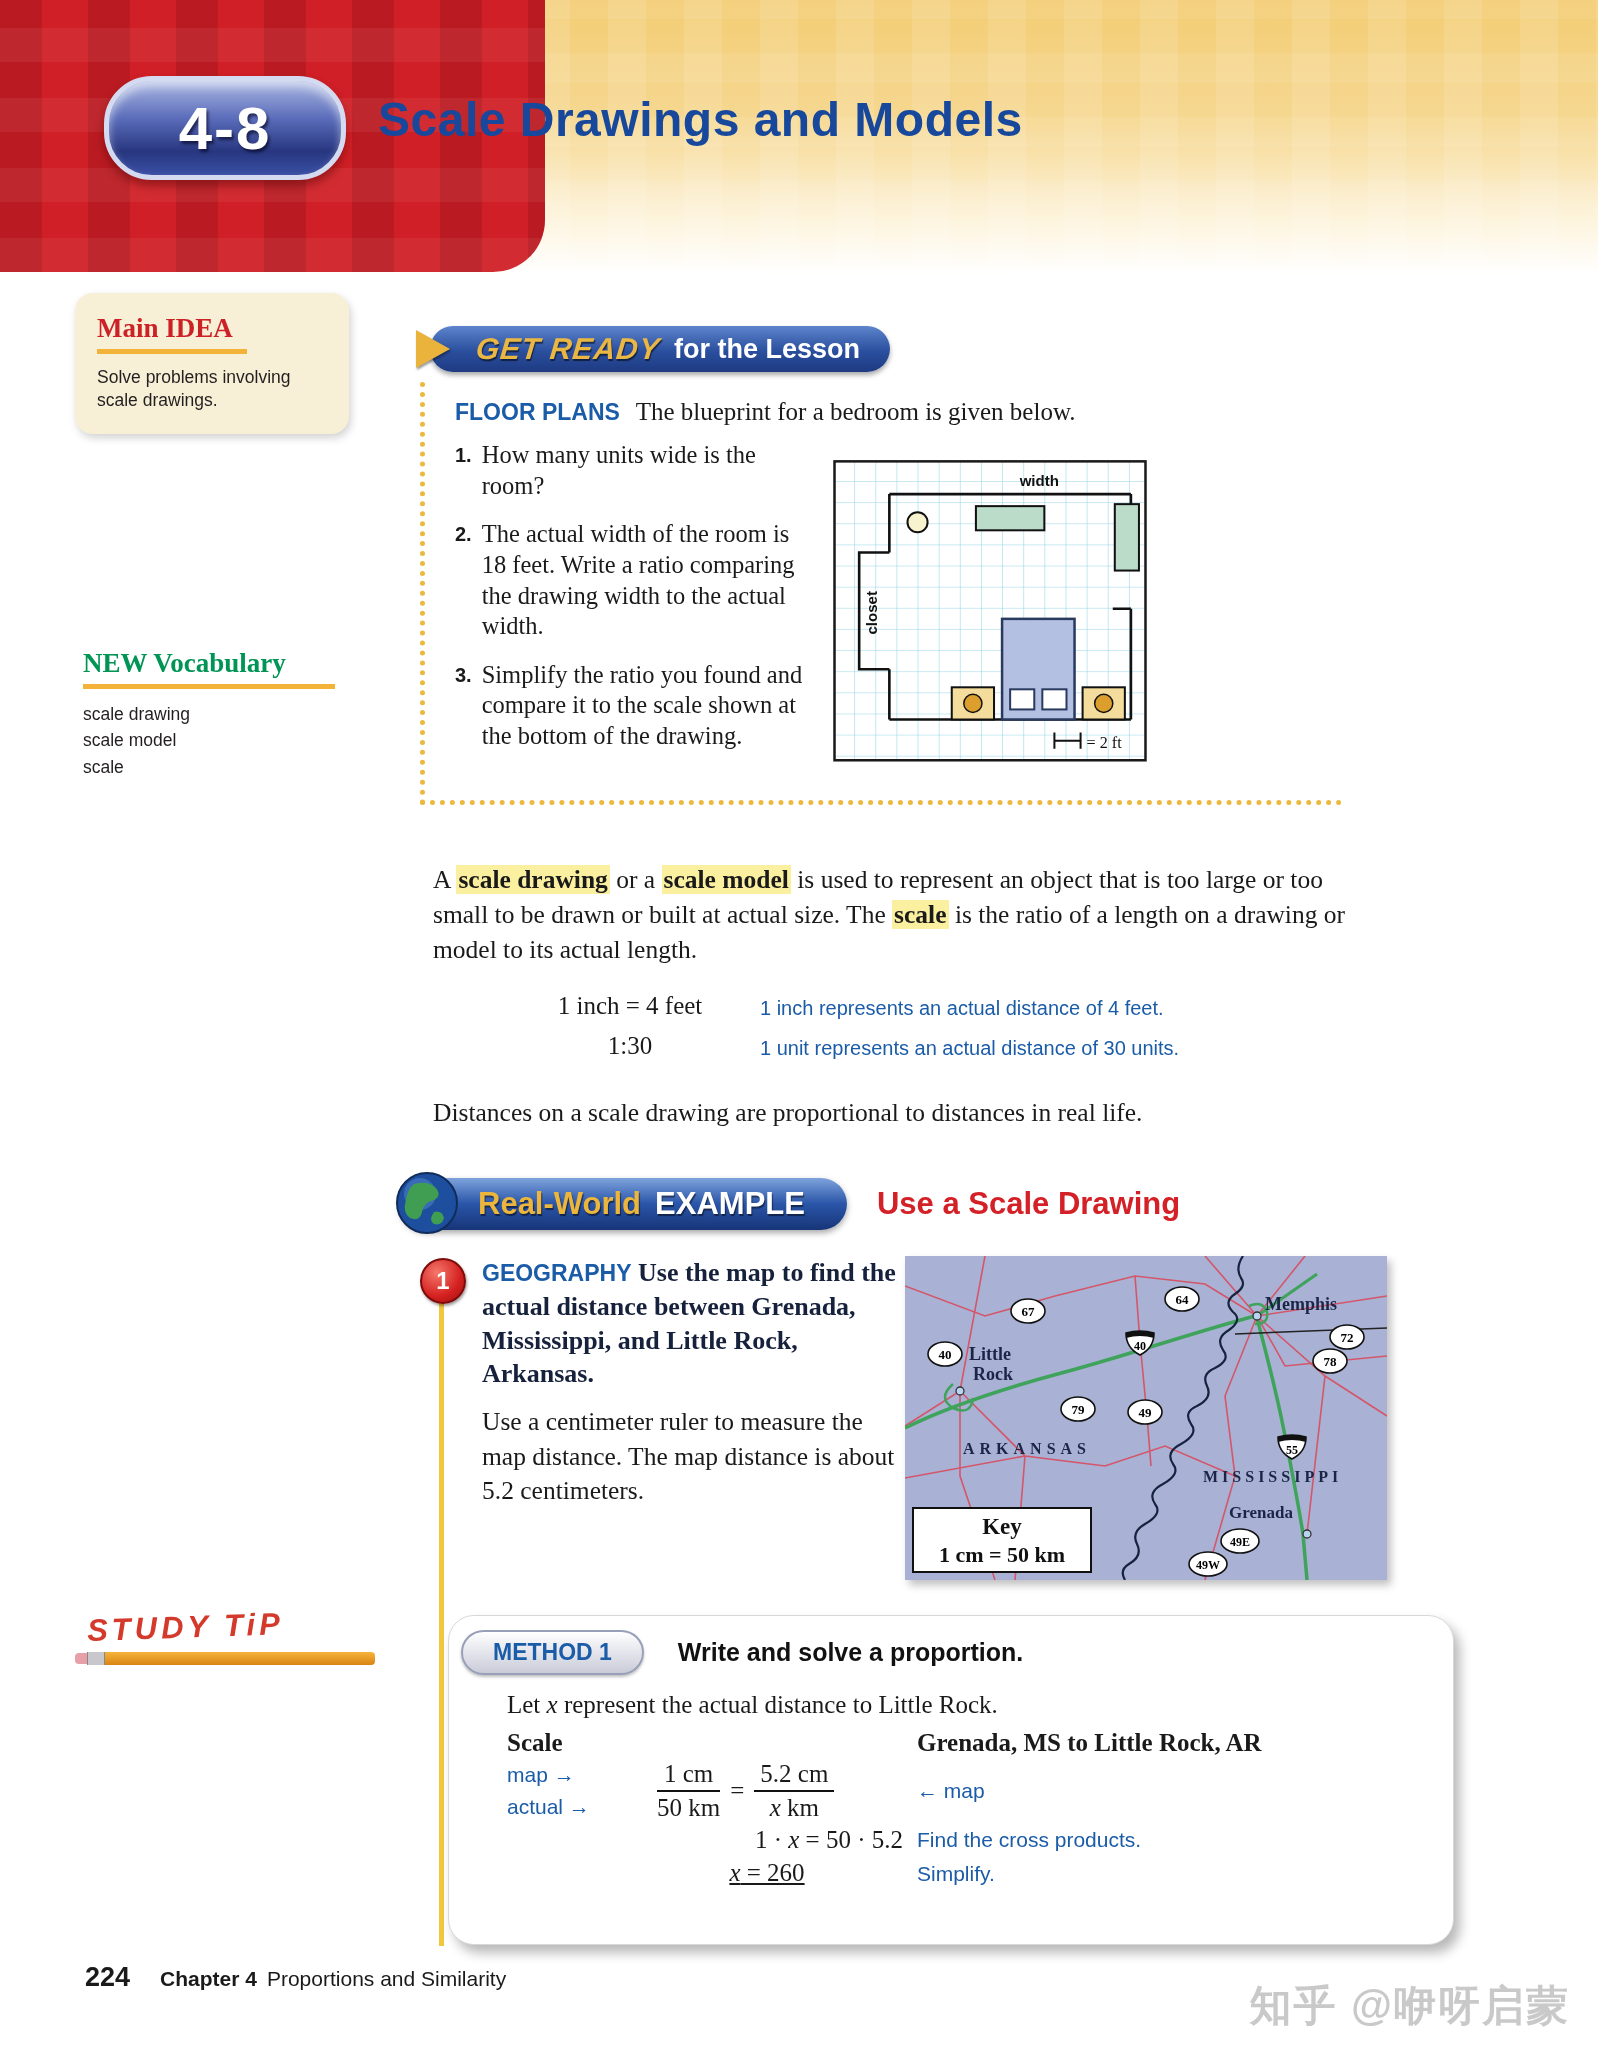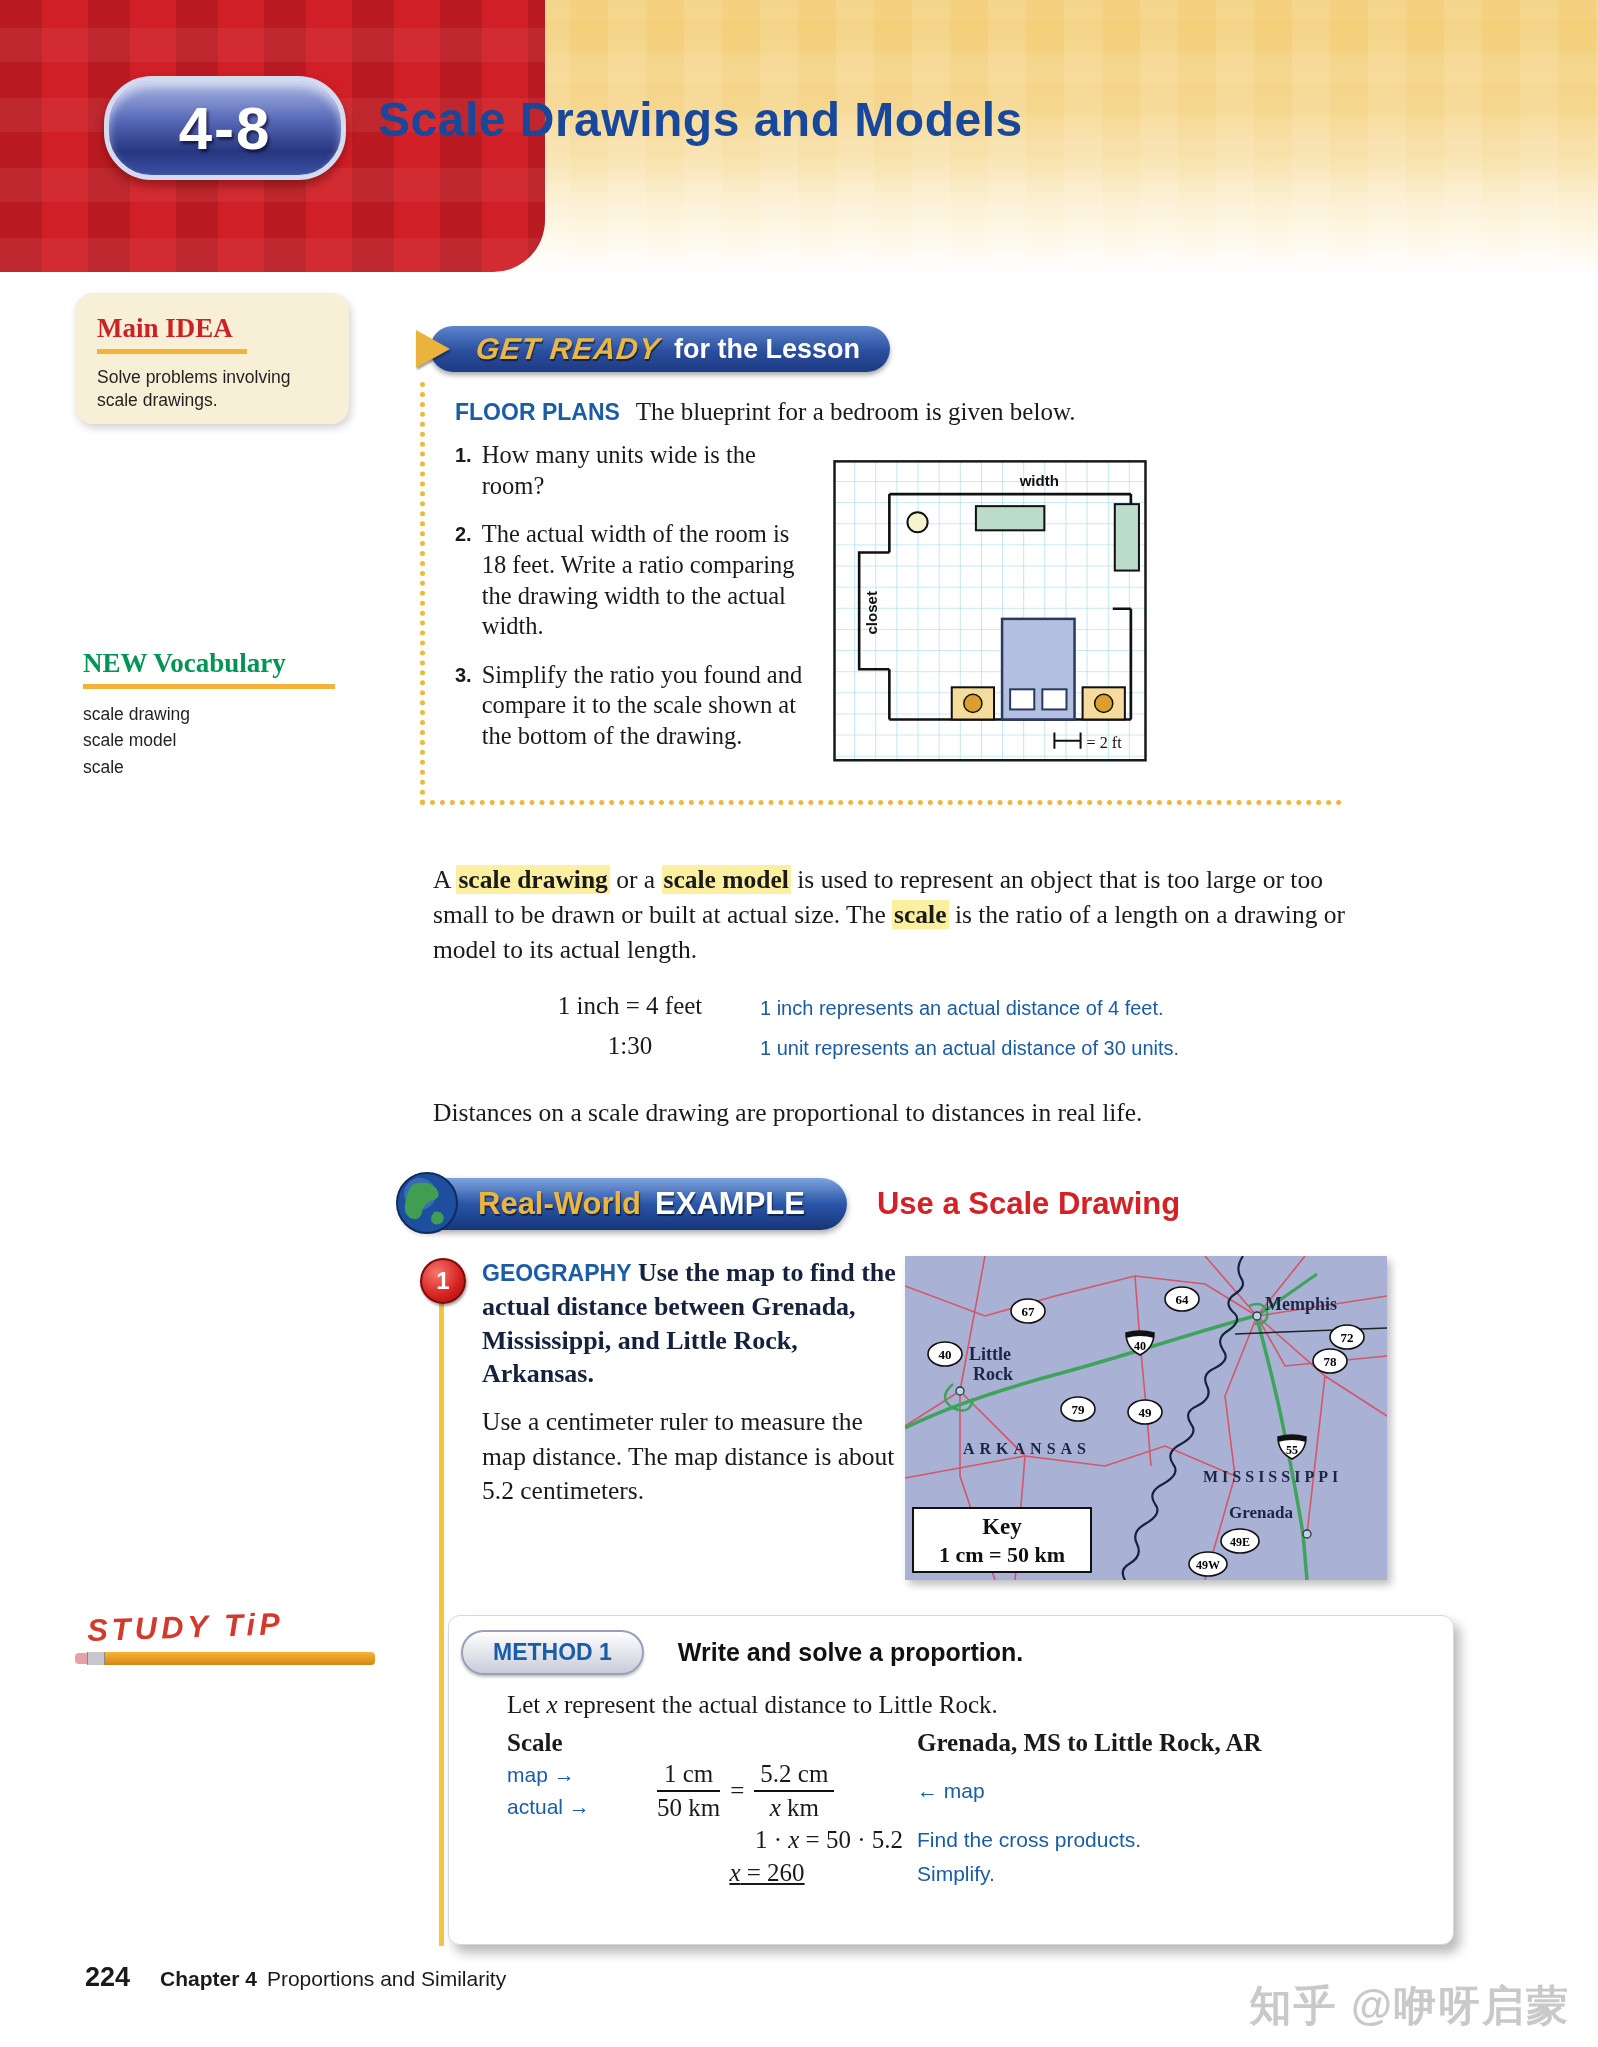--- a/index.html
+++ b/index.html
@@ -22,21 +22,21 @@
       background:linear-gradient(180deg,#aab7e2 0%,#5a6cba 40%,#27367f 75%,#3a4fa4 100%);
       border:5px solid #d4daf0;box-shadow:0 6px 10px rgba(80,0,0,.45), inset 0 6px 8px rgba(255,255,255,.5);
       display:flex;align-items:center;justify-content:center;
       color:#fff;font:bold 60px "Liberation Sans",sans-serif;letter-spacing:2px;
       text-shadow:2px 3px 3px rgba(0,0,30,.6);}
   .page-title{position:absolute;left:378px;top:92px;font:bold 48px "Liberation Sans",sans-serif;
       color:#17489c;letter-spacing:.5px;}
 
   
   .main-idea{position:absolute;left:75px;top:293px;width:274px;box-sizing:border-box;
-      background:#f7f0d6;border-radius:18px;padding:20px 18px 12px 22px;
+      background:#f7f0d6;border-radius:18px;padding:20px 18px 22px 22px;
       box-shadow:2px 4px 8px rgba(0,0,0,.18);}
   .mi-head{font:bold 27px "Liberation Serif",serif;color:#cc2127;}
   .rule-gold{height:5px;background:#f2b338;margin:5px 0 12px 0;}
   .mi-body{font:17.5px/1.3 "Liberation Sans",sans-serif;color:#231f20;}
   .standard{margin-top:30px;font:bold 17.5px/1.25 "Liberation Sans",sans-serif;color:#231f20;}
   .std-icon{float:left;width:60px;height:60px;margin:2px 8px 2px 0;}
   .std-label{color:#cc2127;}
 
   .vocab{position:absolute;left:83px;top:648px;width:274px;}
   .vocab-head{font:bold 27px "Liberation Serif",serif;color:#009455;}
@@ -106,21 +106,21 @@
       color:#fff;font:bold 24px "Liberation Sans",sans-serif;}
   .ex-text{margin-left:62px;width:420px;}
   .ex-prompt{font:bold 26px/1.3 "Liberation Serif",serif;color:#16213c;}
   .ex-topic{font:bold 23px "Liberation Sans",sans-serif;color:#1b5ca8;}
   .ex-body{font:25.5px/1.35 "Liberation Serif",serif;margin-top:14px;}
   .map-wrap{position:absolute;left:485px;top:0;width:482px;height:324px;
       box-shadow:4px 5px 8px rgba(0,0,0,.25);}
 
   
   .method{position:absolute;left:448px;top:1615px;width:1006px;height:330px;box-sizing:border-box;
-      background:#ffffff;border:1px solid #d8d8d8;border-radius:12px;
+      background:#ffffff;border:1px solid #d8d8d8;border-radius:26px;
       box-shadow:6px 8px 12px rgba(0,0,0,.28);padding:14px 30px 0 58px;}
   .m-head{display:flex;align-items:center;margin-left:-46px;}
   .m-pill{background:linear-gradient(180deg,#ffffff,#c9cbd8);border:2px solid #98a0b8;border-radius:26px;
       padding:7px 30px;font:bold 23px "Liberation Sans",sans-serif;color:#1b5ca8;
       box-shadow:0 2px 3px rgba(0,0,0,.25);}
   .m-title{font:bold 25px "Liberation Sans",sans-serif;color:#111;margin-left:34px;}
   .m-let{font:25px "Liberation Serif",serif;margin:16px 0 10px 0;}
   .m-grid{display:grid;grid-template-columns:150px 260px 1fr;row-gap:2px;align-items:center;}
   .m-bold{font:bold 25px "Liberation Serif",serif;}
   .m-blue{font:21px/1.5 "Liberation Sans",sans-serif;color:#1b5ca8;}

